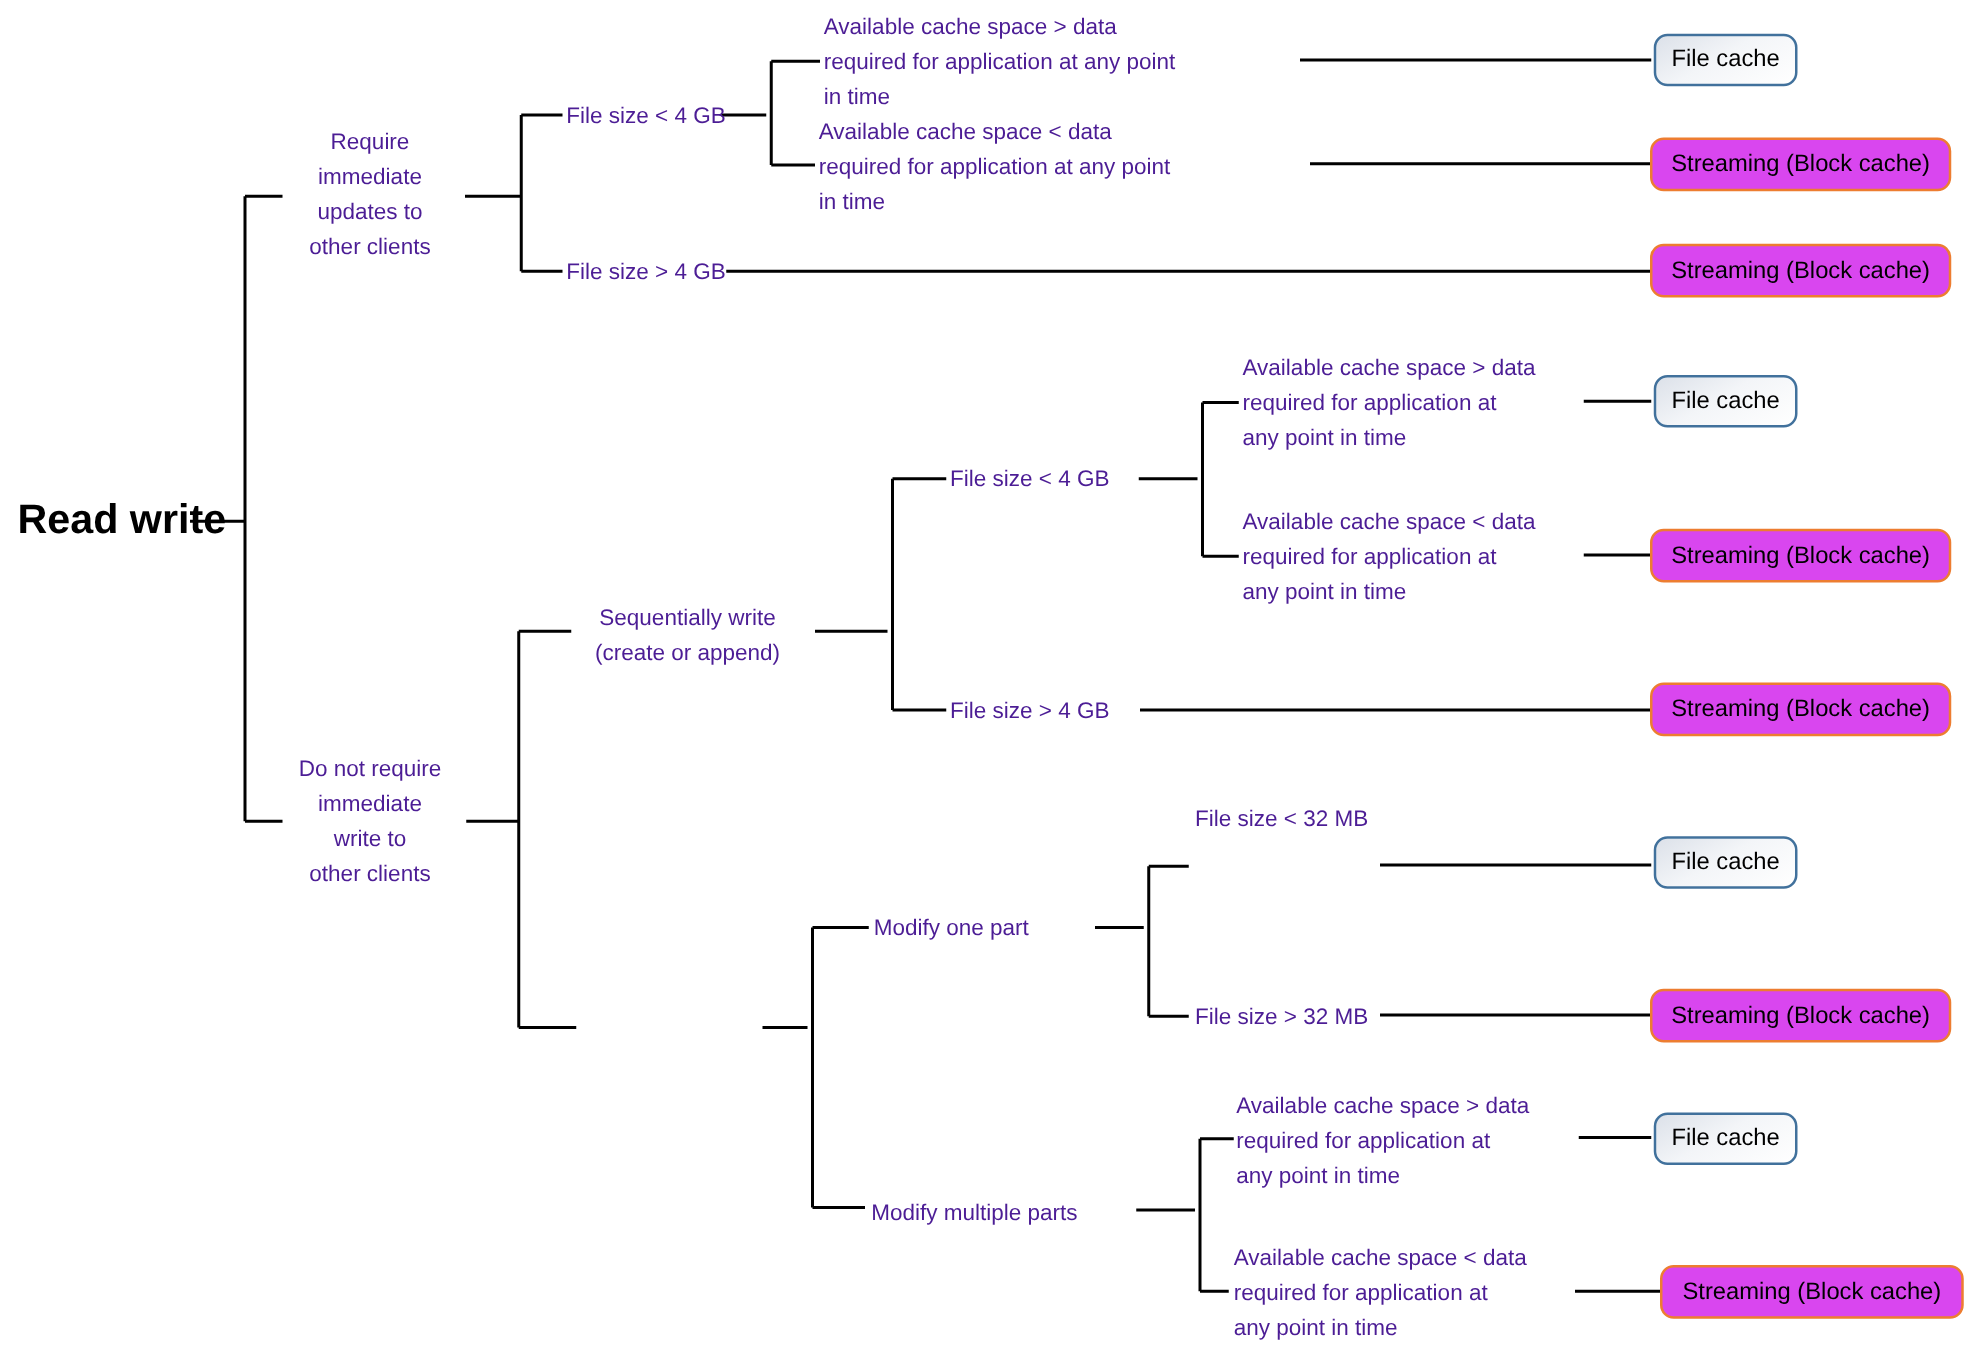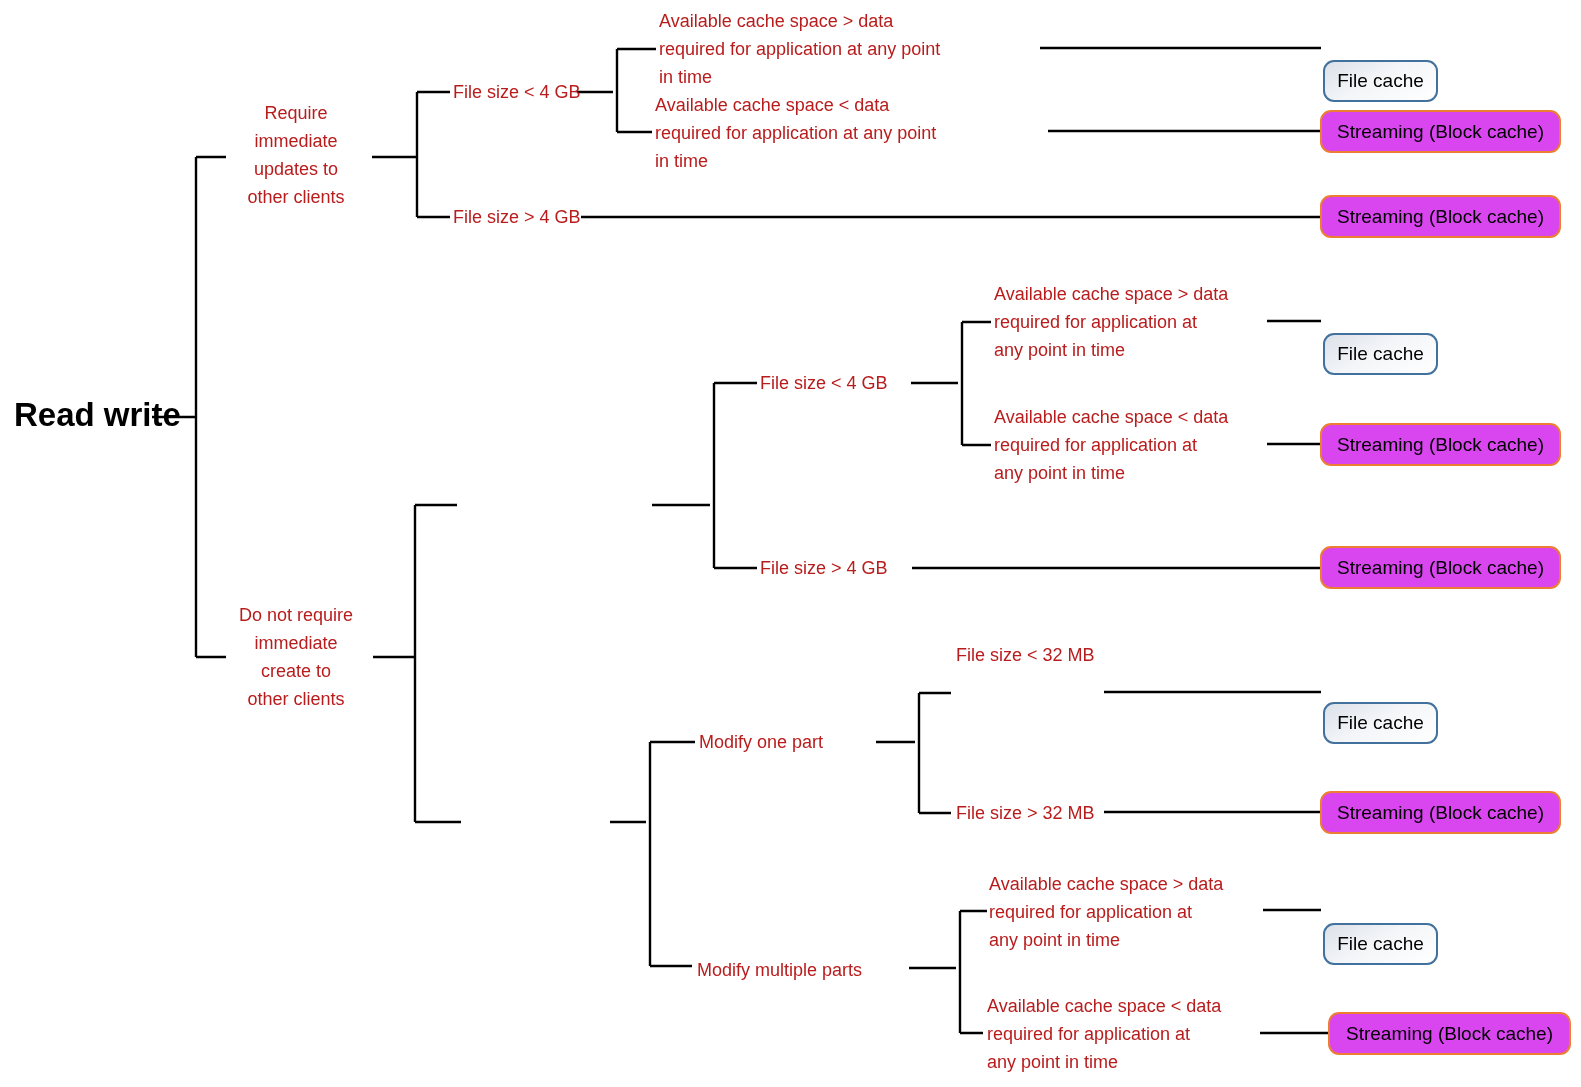--- a/index.html
+++ b/index.html
@@ -10,41 +10,40 @@
     font-family:"Liberation Sans", sans-serif;
     color:#000;
     overflow:hidden;
   }
   #wires{position:absolute;left:0;top:0;width:1581px;height:1087px;}
   .node{
     position:absolute;
     white-space:pre-line;
     font-size:18px;
     line-height:28px;
-    color:#b91c1c;
+    color:#4c1d95;
   }
   .center{text-align:center;}
   .root-label{
     position:absolute;
     font-size:33px;
     font-weight:bold;
     line-height:30px;
   }
   .leaf{
     position:absolute;
     display:flex;align-items:center;justify-content:center;
     box-sizing:border-box;
     font-size:19px;
     border-radius:11px;
     white-space:nowrap;
   }
   .leaf.file{
     border:2px solid #41719C;
     background:linear-gradient(150deg,#dce1e9 0%,#f3f5f8 45%,#ffffff 100%);
-    margin-top:33px;
   }
   .leaf.stream{
     border:2px solid #ED7D31;
     background:#d946ef;
   }
 </style>
 </head>
 <body>
 
 <div id="canvas">
@@ -58,41 +57,43 @@
 
   <div class="root-label" style="left:14px;top:400px;">Read write</div>
 
   <div class="node center" style="left:216px;top:99px;width:160px;">Require
 immediate
 updates to
 other clients</div>
 
   <div class="node center" style="left:216px;top:601px;width:160px;">Do not require
 immediate
-create to
+write to
 other clients</div>
 
   <div class="node" style="left:453px;top:78px;">File size &lt; 4 GB</div>
 
   <div class="node" style="left:659px;top:7px;">Available cache space &gt; data
 required for application at any point
 in time</div>
 
   <div class="leaf file" style="left:1323px;top:27px;width:115px;height:42px;">File cache</div>
 
   <div class="node" style="left:655px;top:91px;">Available cache space &lt; data
 required for application at any point
 in time</div>
 
   <div class="leaf stream" style="left:1320px;top:110px;width:241px;height:43px;">Streaming (Block cache)</div>
 
   <div class="node" style="left:453px;top:203px;">File size &gt; 4 GB</div>
 
   <div class="leaf stream" style="left:1320px;top:195px;width:241px;height:43px;">Streaming (Block cache)</div>
 
+  <div class="node center" style="left:460px;top:480px;width:180px;">Sequentially write
+(create or append)</div>
 
   <div class="node" style="left:760px;top:369px;">File size &lt; 4 GB</div>
 
   <div class="node" style="left:994px;top:280px;">Available cache space &gt; data
 required for application at
 any point in time</div>
 
   <div class="leaf file" style="left:1323px;top:300px;width:115px;height:42px;">File cache</div>
 
   <div class="node" style="left:994px;top:403px;">Available cache space &lt; data

